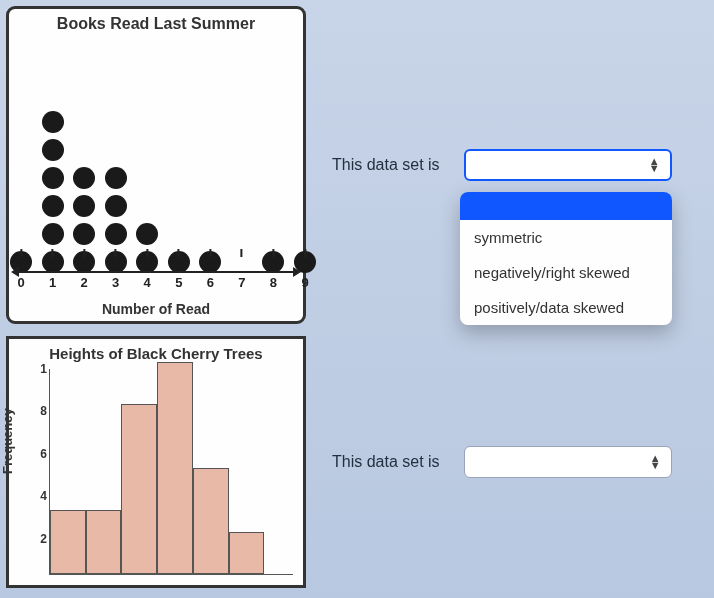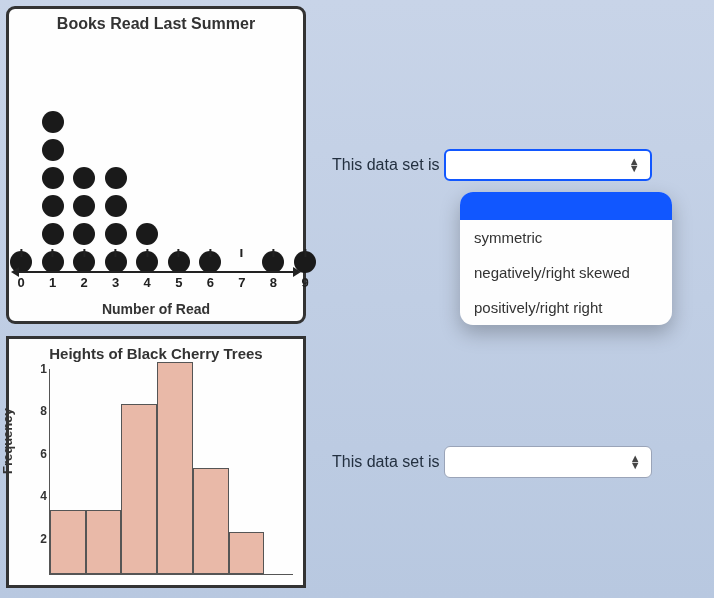--- a/index.html
+++ b/index.html
@@ -153,21 +153,21 @@
   }
 
   
   .right-col {
     flex: 1;
     padding-left: 20px;
   }
   .prompt-row {
     display: flex;
     align-items: center;
-    gap: 4px;
+    gap: 24px;
   }
   .prompt-text {
     color: #233040;
     font-size: 16px;
   }
   .select-wrap {
     position: relative;
     width: 208px;
     height: 32px;
     background: #fff;
@@ -186,21 +186,21 @@
     font-size: 11px;
     color: #444;
     line-height: 0.6;
   }
   .dropdown-menu {
     position: absolute;
     left: 460px;
     top: 192px;
     width: 212px;
     background: #fefefe;
-    border-radius: 13px;
+    border-radius: 8px;
     box-shadow: 0 8px 20px rgba(0,0,0,0.25);
     overflow: hidden;
     z-index: 50;
   }
   .dropdown-option {
     padding: 9px 14px;
     font-size: 15px;
     color: #333;
     cursor: pointer;
   }
@@ -262,21 +262,21 @@
         <span class="caret">▲<br>▼</span>
       </div>
     </div>
   </div>
 </div>
 
 <div class="dropdown-menu">
   <div class="dropdown-option highlight"></div>
   <div class="dropdown-option">symmetric</div>
   <div class="dropdown-option">negatively/right skewed</div>
-  <div class="dropdown-option">positively/right right</div>
+  <div class="dropdown-option">positively/data skewed</div>
 </div>
 
 <div class="row">
   <div class="chart-box hist-box">
     <div class="hist-title">Heights of Black Cherry Trees</div>
     <div class="hist-ylabel">Frequency</div>
     <div class="hist-yticks" id="hist-yticks">
         <div class="hist-ytick" style="bottom: 36.4px;">2</div>
         <div class="hist-ytick" style="bottom: 78.8px;">4</div>
         <div class="hist-ytick" style="bottom: 121.2px;">6</div>

